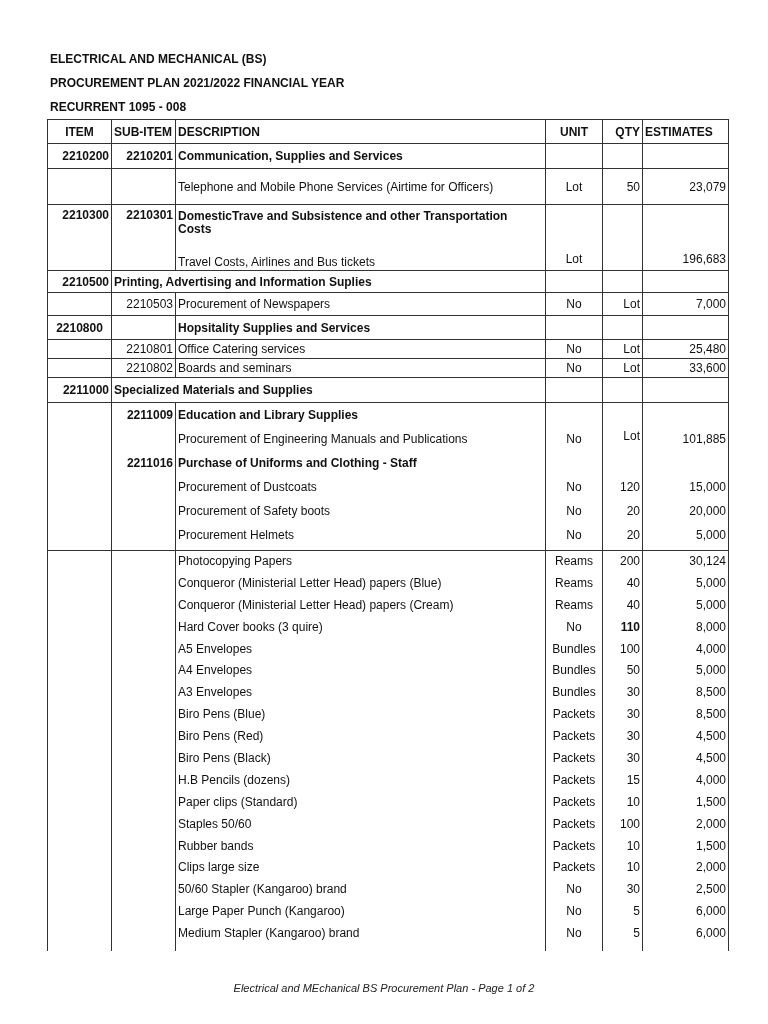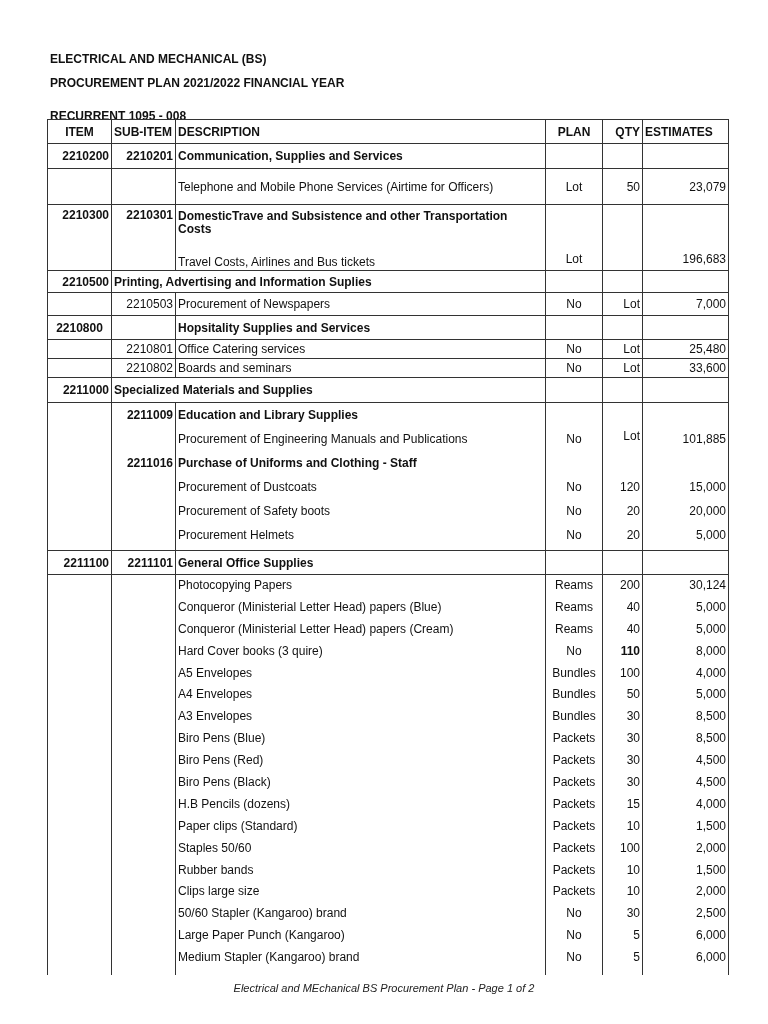--- a/index.html
+++ b/index.html
@@ -1,19 +1,19 @@
 <!DOCTYPE html>
 <html><head>
 <meta charset="utf-8">
 <style>
   html, body { margin: 0; padding: 0; background: #ffffff; }
   body { width: 768px; height: 1024px; position: relative; overflow: hidden;
          font-family: "Liberation Sans", "DejaVu Sans", sans-serif; color: #111; }
   .hdr { position: absolute; left: 50px; font-size: 12px; font-weight: bold; letter-spacing: 0; }
-  #h1 { top: 52px; } #h2 { top: 76px; } #h3 { top: 109px; }
+  #h1 { top: 52px; } #h2 { top: 76px; } #h3 { top: 100px; }
   table.plan { position: absolute; left: 47px; top: 119px; border-collapse: collapse;
                table-layout: fixed; width: 681px; font-size: 12px; }
   table.plan col.c-item { width: 64px; }
   table.plan col.c-sub { width: 64px; }
   table.plan col.c-desc { width: 370px; }
   table.plan col.c-unit { width: 57px; }
   table.plan col.c-qty { width: 40px; }
   table.plan col.c-est { width: 86px; }
   table.plan td, table.plan th { border: 1.5px solid #333; padding: 0 2px; vertical-align: middle;
                white-space: nowrap; overflow: hidden; }
@@ -44,21 +44,21 @@
       <col class="c-desc">
       <col class="c-unit">
       <col class="c-qty">
       <col class="c-est">
   </colgroup>
   <thead>
     <tr>
       <th class="c">ITEM</th>
       <th class="l">SUB-ITEM</th>
       <th class="l">DESCRIPTION</th>
-      <th class="c">PLAN</th>
+      <th class="c">UNIT</th>
       <th class="r">QTY</th>
       <th class="l">ESTIMATES</th>
     </tr>
   </thead>
   <tbody>
 
     <tr style="height:25px">
       <td class="r bold">2210200</td>
       <td class="r bold">2210201</td>
       <td class="bold">Communication, Supplies and Services</td>
@@ -181,28 +181,20 @@
           <span class="desc-line"></span>
           <span class="desc-line">101,885</span>
           <span class="desc-line"></span>
           <span class="desc-line">15,000</span>
           <span class="desc-line">20,000</span>
           <span class="desc-line">5,000</span>
         </div>
       </td>
     </tr>
 
-    <tr style="height:24px">
-      <td class="r bold">2211100</td>
-      <td class="r bold">2211101</td>
-      <td class="bold">General Office Supplies</td>
-      <td></td>
-      <td></td>
-      <td></td>
-    </tr>
     <tr>
       <td class="nob-b" style="height:400px;"></td>
       <td class="nob-b"></td>
       <td class="top nob-b" style="padding-top:0 !important;">
         <div class="stack" id="os-desc">
             <span style="display: block; height: 21.9px; line-height: 21.9px;">Photocopying Papers</span>
             <span style="display: block; height: 21.9px; line-height: 21.9px;">Conqueror (Ministerial Letter Head) papers (Blue)</span>
             <span style="display: block; height: 21.9px; line-height: 21.9px;">Conqueror (Ministerial Letter Head) papers (Cream)</span>
             <span style="display: block; height: 21.9px; line-height: 21.9px;">Hard Cover books (3 quire)</span>
             <span style="display: block; height: 21.9px; line-height: 21.9px;">A5 Envelopes</span>

